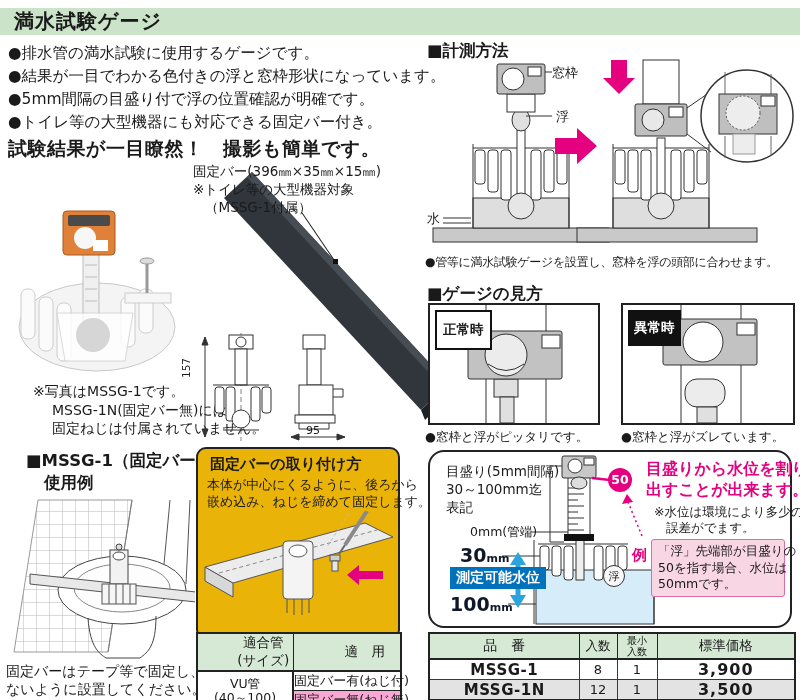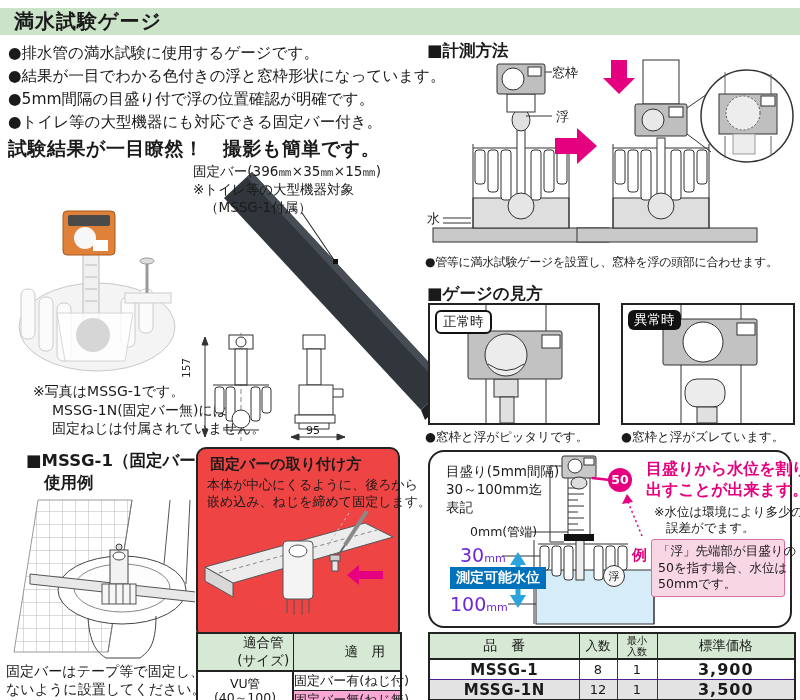--- a/index.html
+++ b/index.html
@@ -20,37 +20,37 @@
 
   .photo-note { font-size:14px; line-height:19px; white-space:nowrap; }
 
   .dim-v { left:180px; top:378px; font-size:10.5px; transform:rotate(-90deg); transform-origin:left top; }
   .dim-h { left:306px; top:424px; font-size:11px; }
 
   .sec-head { font-size:16.5px; font-weight:bold; white-space:nowrap; }
 
   .usage-caption { left:6px; top:662px; font-size:14px; line-height:18px; white-space:nowrap; }
 
-  .attach-box { left:196px; top:447px; width:204px; height:193px; border:2px solid #222; border-radius:10px; background:#ef4444; }
+  .attach-box { left:196px; top:447px; width:204px; height:193px; border:2px solid #222; border-radius:10px; background:#eab308; }
   .attach-title { left:12px; top:6px; font-size:15px; font-weight:bold; white-space:nowrap; }
   .attach-body { left:9px; top:27px; font-size:13px; line-height:17px; white-space:nowrap; }
 
   .diagram-label { font-size:13px; white-space:nowrap; }
   .measure-caption { left:425px; top:254px; font-size:12px; letter-spacing:-0.3px; white-space:nowrap; }
 
   .read-box { top:303px; height:122px; border:2px solid #222; background:#fff; }
-  .badge { font-size:13.5px; font-weight:normal; padding:1px 6px; white-space:nowrap;border-radius:6px; }
+  .badge { font-size:13.5px; font-weight:bold; padding:9px 6px; white-space:nowrap; }
   .badge.normal { border:2px solid #111; background:#fff; }
   .badge.abnormal { background:#111; color:#fff; }
   .read-caption { top:429px; font-size:12.5px; white-space:nowrap; }
 
   .scale-box { left:428px; top:450px; width:364px; height:178px; border:2px solid #222; border-radius:16px; background:#fff; }
   .scale-note { left:16px; top:10px; font-size:13.5px; line-height:18px; white-space:nowrap; }
   .zero-label { left:40px; top:72px; font-size:12.5px; white-space:nowrap; }
-  .lvl { color:#6d28d9; font-weight:normal; white-space:nowrap; }
+  .lvl { color:#0f172a; font-weight:bold; white-space:nowrap; }
   .lvl .num { font-size:19px; }
   .lvl .unit { font-size:11px; }
   .range-badge { left:20px; top:115px; background:#0072bc; color:#fff; font-size:14px; font-weight:bold; padding:2px 6px; white-space:nowrap; }
   .float-chip { left:173px; top:113px; width:22px; height:22px; border:1px solid #333; border-radius:50%; background:#f7f7f7; font-size:11px; text-align:center; line-height:22px; }
   .balloon { left:178px; top:16px; width:24px; height:24px; background:#e4007f; color:#fff; border-radius:50%; font-size:12.5px; font-weight:bold; text-align:center; line-height:24px; }
   .pink-head { left:216px; top:6px; color:#e4007f; font-size:16px; font-weight:bold; line-height:21px; white-space:nowrap; }
   .err-note { left:224px; top:52px; font-size:12.5px; line-height:16px; white-space:nowrap; }
   .err-note .indent { padding-left:12px; }
   .example-label { left:202px; top:94px; color:#e4007f; font-size:15px; font-weight:bold; }
   .example-box { left:221px; top:87px; width:134px; background:#f8d6e3; border:1.5px solid #d96fa4; border-radius:3px; padding:3px 6px; font-size:12.5px; line-height:16.5px; white-space:nowrap; }

